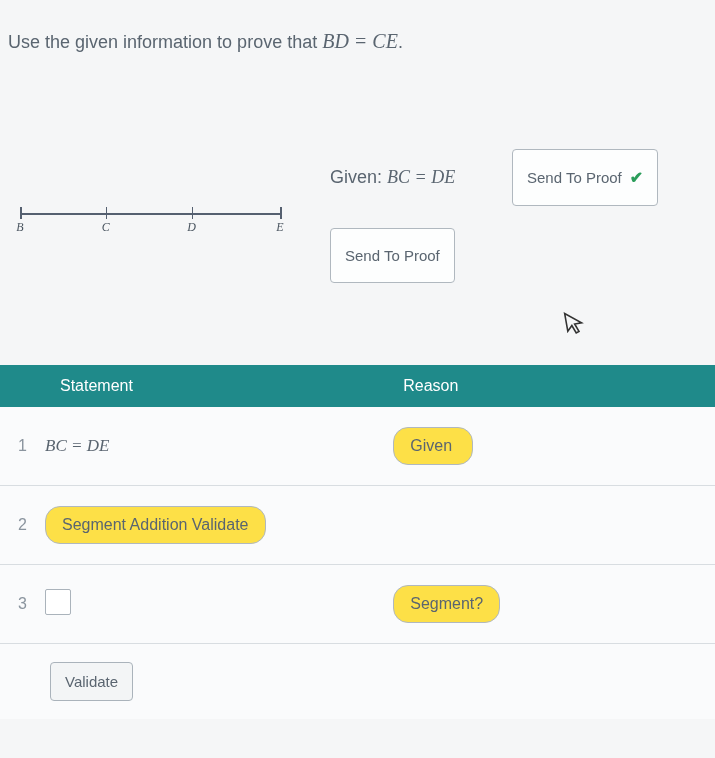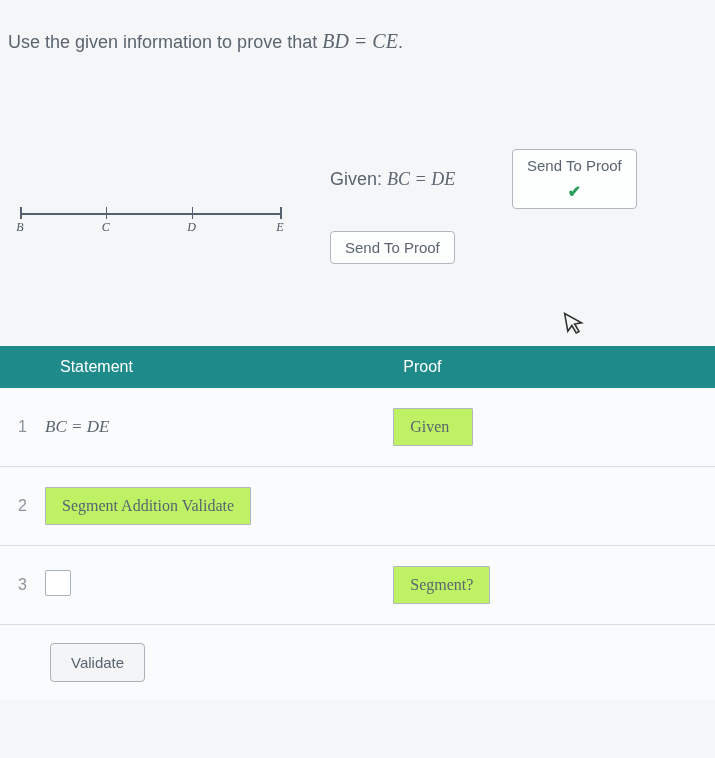--- a/index.html
+++ b/index.html
@@ -86,28 +86,27 @@
       font-family: Arial, sans-serif;
     }
     .info-label .math {
       font-style: italic;
       font-family: 'Times New Roman', serif;
     }
     .send-btn {
       border: 1px solid #b0b8bf;
       background: #fdfefe;
       color: #5a6570;
-      padding: 7px 14px;
+      padding: 18px 14px;
       font-size: 15px;
       border-radius: 4px;
       cursor: pointer;
       display: inline-flex;
       align-items: center;
       gap: 8px;
-      flex-direction: column;
     }
     .check-icon {
       color: #2a9d5a;
       font-weight: bold;
       font-size: 16px;
     }
     .cursor-icon {
       position: absolute;
       font-size: 22px;
       color: #333;
@@ -153,46 +152,45 @@
       font-style: italic;
       font-size: 17px;
       color: #5a6570;
       padding-right: 10px;
     }
     .reason-cell {
       width: 45%;
     }
     .reason-box {
       border: 1px solid #b0b8bf;
-      background: #bef264;
+      background: #fde047;
       padding: 9px 16px;
       font-size: 16px;
       color: #5a6570;
-      border-radius: 1px;
+      border-radius: 15px;
       display: inline-block;
       min-width: 80px;
-      font-family: Liberation Serif, serif;
     }
     .blank-box {
       width: 26px;
       height: 26px;
       border: 1.5px solid #aab3bb;
       background: #fff;
       border-radius: 2px;
       display: inline-block;
     }
     .validate-row {
       padding: 18px 0 18px 50px;
       background: #fafbfc;
     }
     .validate-btn {
       border: 1px solid #aab3bb;
       background: #f3f5f6;
       color: #5a6570;
-      padding: 10px 20px;
+      padding: 10px 14px;
       font-size: 15px;
       border-radius: 4px;
       cursor: pointer;
     }
   </style>
 </head>
 <body>
 
 <div class="page">
 
@@ -235,21 +233,21 @@
 
   <div class="cursor-icon">
     <svg width="20" height="26" viewBox="0 0 20 26">
       <path d="M2 2 L2 20 L7 15 L10 23 L13 22 L10 14 L17 14 Z" fill="none" stroke="#333" stroke-width="1.6"></path>
     </svg>
   </div>
 
   <div class="proof-table">
     <div class="table-header">
       <div class="col-statement">Statement</div>
-      <div class="col-reason">Proof</div>
+      <div class="col-reason">Reason</div>
     </div>
 
     <div class="proof-row">
       <div class="row-num">1</div>
       <div class="stmt-cell">BC = DE</div>
       <div class="reason-cell">
         <div class="reason-box">Given</div>
       </div>
     </div>
 

